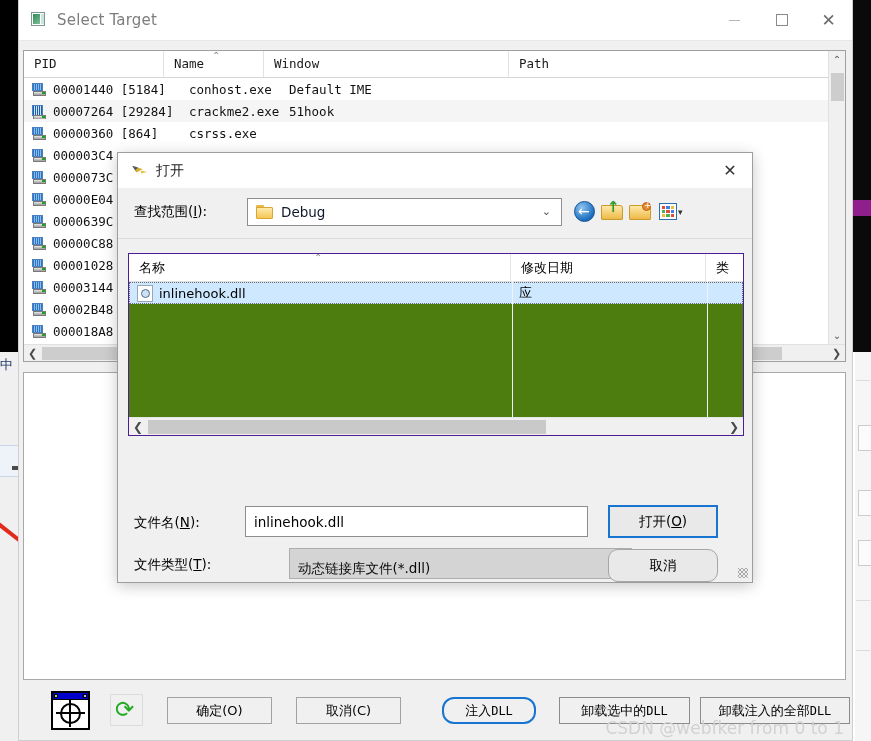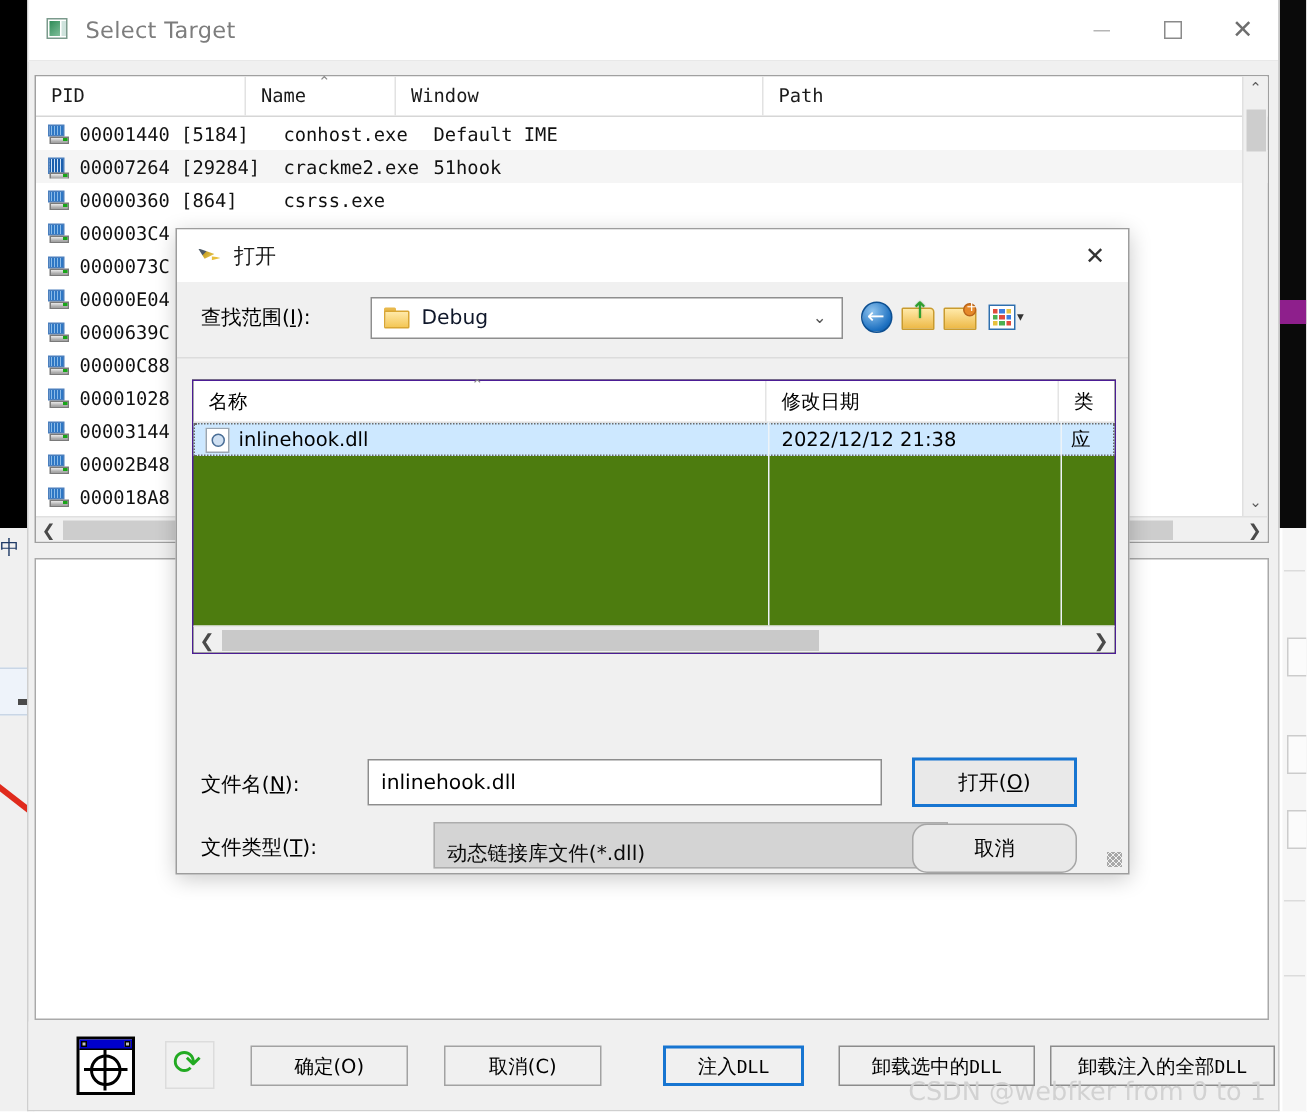--- a/index.html
+++ b/index.html
@@ -347,21 +347,21 @@
     font-size: 13px;
     color: #000000;
     display: flex; align-items: center; justify-content: center;
   }
   .btn.focus {
     border: 2px solid #1775d1;
     background: #f0f0f0;
   }
   .btn-ok     { left: 148px; width: 105px; }
   .btn-cancel { left: 277px; width: 105px; }
-  .btn-inject { left: 423px; width: 94px; }
+  .btn-inject { left: 423px; width: 94px; border-radius: 12px; }
   .btn-unload-sel { left: 540px; width: 131px; border-color:#8c8c8c; }
   .btn-unload-all { left: 681px; width: 150px; border-color:#8c8c8c; }
   .btn .mono { font-family: "DejaVu Sans Mono", monospace; font-size: 12px; }
 
   .watermark {
     position: absolute;
     right: 8px; bottom: 2px;
     font-size: 17px;
     color: #d2d2d2;
     font-family: "DejaVu Sans", sans-serif;
@@ -990,21 +990,20 @@
         <div class="fcol fc-type">类</div>
       </div>
       <div class="fl-colline" style="left:383px;"></div>
       <div class="fl-colline" style="left:578px;"></div>
       <div id="file-rows">
           <div class="fl-row sel">
             <div class="fl-cell flc-name">
               <span class="dll-ico"></span>
               <span>inlinehook.dll</span>
             </div>
-            <div class="fl-cell flc-date">2022/12/12 21:38</div>
             <div class="fl-cell flc-type">应</div>
           </div>
         </div>
 
       <div class="fl-hscroll">
         <div class="arr arr-l">❮</div>
         <div class="thumb"></div>
         <div class="arr arr-r">❯</div>
       </div>
     </div>

